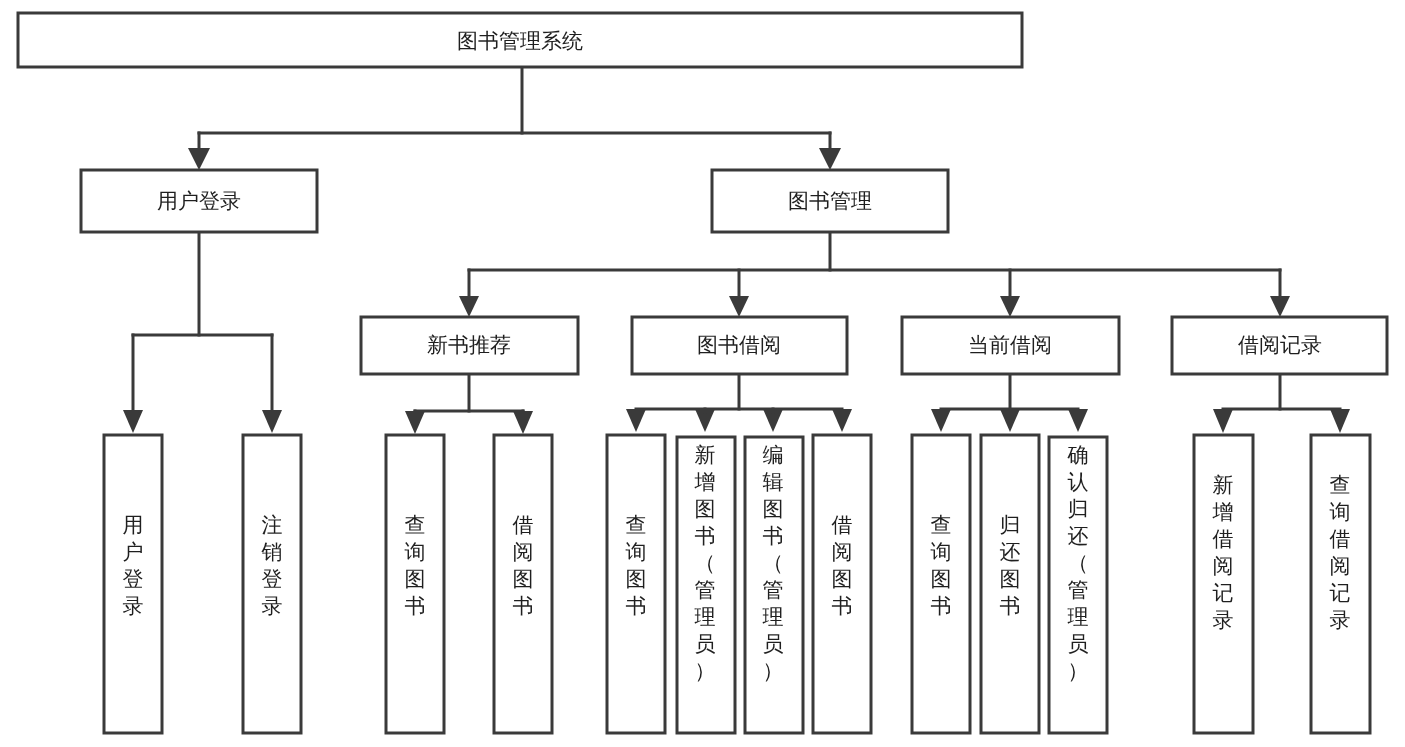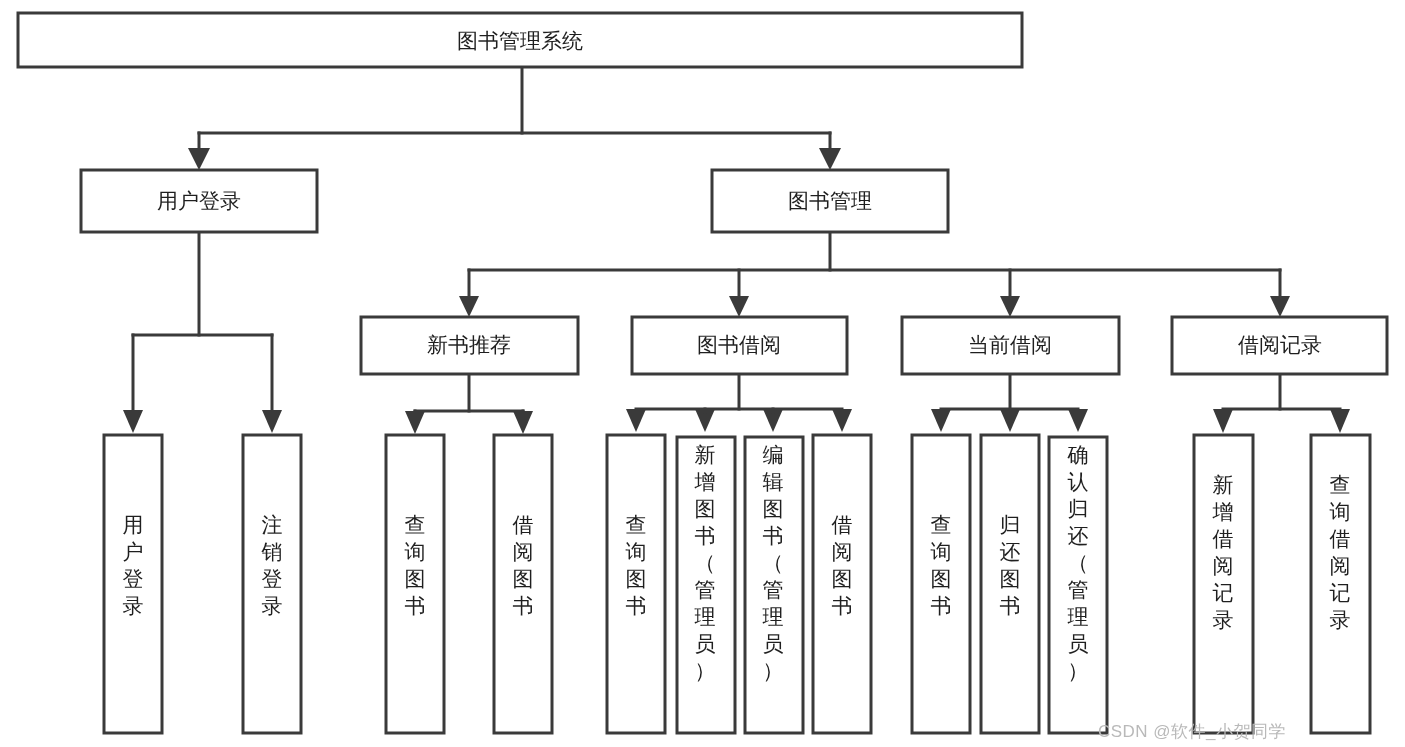--- a/index.html
+++ b/index.html
@@ -211,14 +211,13 @@
       <rect class="node-box" x="1194" y="435" width="59" height="298"></rect>
       <text class="node-label-vertical" x="1223" y="492"><tspan x="1223" dy="0">新</tspan><tspan x="1223" dy="27">增</tspan><tspan x="1223" dy="27">借</tspan><tspan x="1223" dy="27">阅</tspan><tspan x="1223" dy="27">记</tspan><tspan x="1223" dy="27">录</tspan></text>
     </g>
     <g>
       <rect class="node-box" x="1311" y="435" width="59" height="298"></rect>
       <text class="node-label-vertical" x="1340" y="492"><tspan x="1340" dy="0">查</tspan><tspan x="1340" dy="27">询</tspan><tspan x="1340" dy="27">借</tspan><tspan x="1340" dy="27">阅</tspan><tspan x="1340" dy="27">记</tspan><tspan x="1340" dy="27">录</tspan></text>
     </g>
 
   </svg>
 
-  <div class="watermark">CSDN @软件_小贺同学</div>
 </div>
 
 </body></html>

